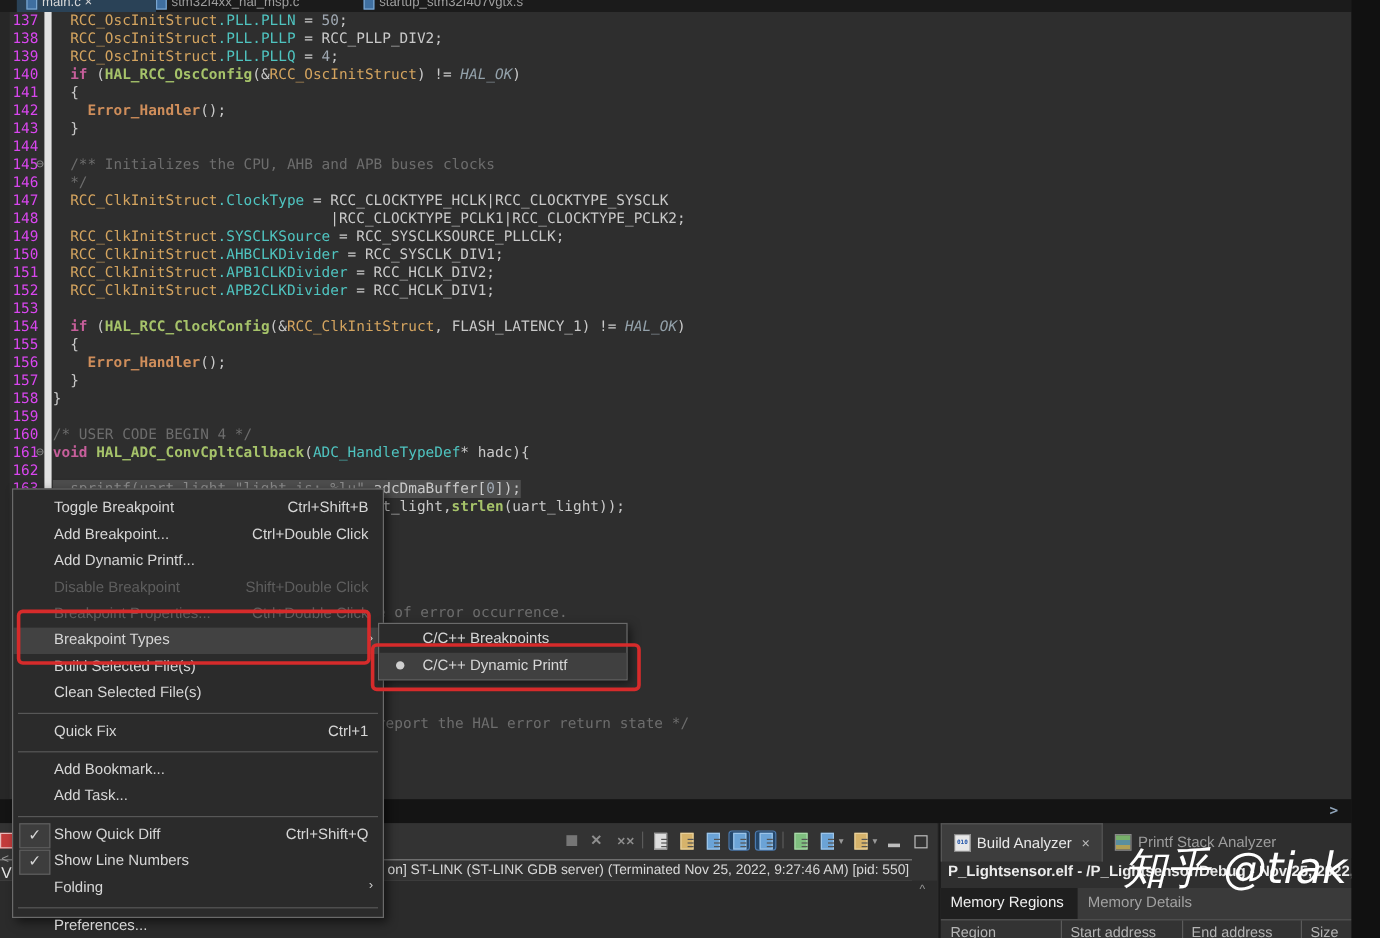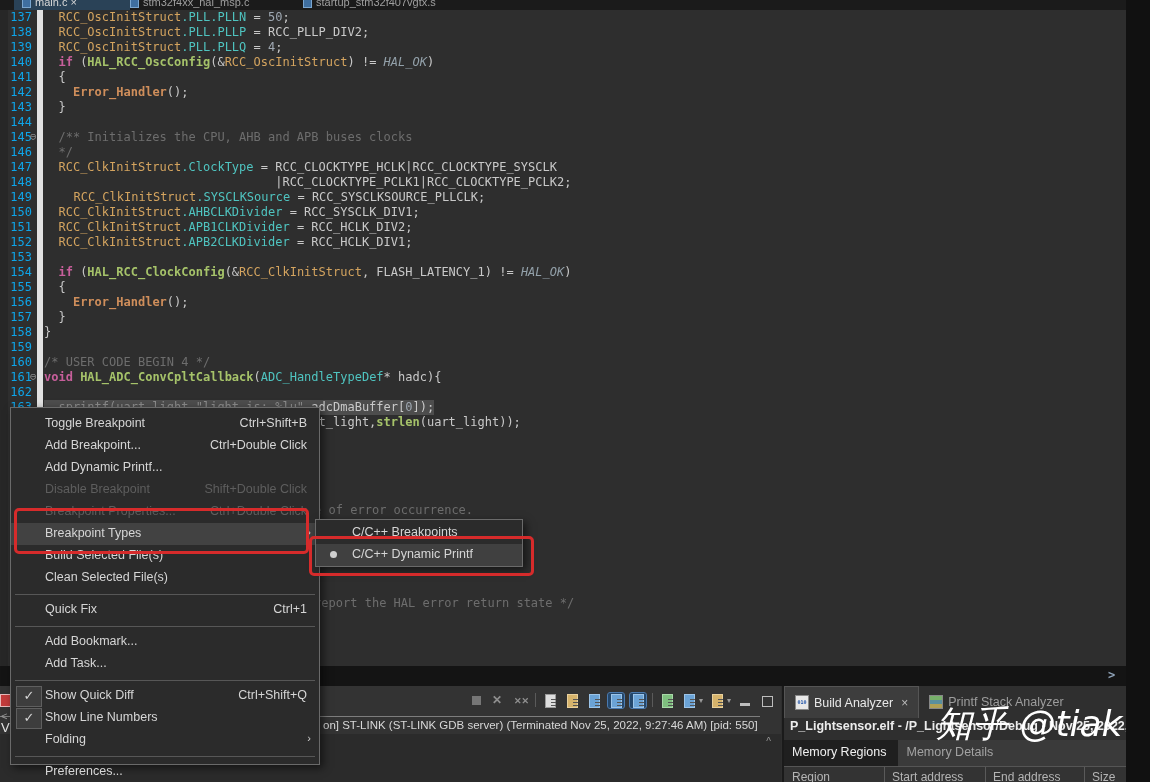--- a/index.html
+++ b/index.html
@@ -9,21 +9,21 @@
   #tabbar{position:absolute;left:0;top:0;width:1150px;height:10px;background:#1b1b1b;overflow:hidden;}
   .etab{position:absolute;top:0;height:10px;display:flex;align-items:flex-start;gap:4px;
         padding:0 8px;font-size:11px;color:#9f9f9f;overflow:hidden;}
   .etab .lbl{transform:translateY(-4px);white-space:nowrap;}
   .etab.active{background:#2a4257;border-bottom:2px solid #3c7fc0;color:#d8d8d8;}
   .ficon{width:7px;height:8px;background:#3f6fa0;border:1px solid #7aa6cf;transform:translateY(-2px);}
   
   #editor{position:absolute;left:0;top:10px;width:1128px;height:656px;background:#2e2e2e;}
   #annoruler{position:absolute;left:0;top:0;width:8px;height:656px;background:#272727;}
   .gnum{position:absolute;left:0;width:32px;height:15px;text-align:right;
-        font:12px "DejaVu Sans Mono",monospace;color:#0ea5e9;}
+        font:12px "DejaVu Sans Mono",monospace;color:#d946ef;}
   #quickdiff{position:absolute;left:37px;top:0;width:6px;height:650px;background:#e2e2e2;}
   .cline{position:absolute;left:44px;height:15px;font:12px "DejaVu Sans Mono",monospace;white-space:pre;}
   .cline.sel{background:#4d4d4d;}
   .fold{position:absolute;left:30px;width:12px;height:15px;color:#8a8a8a;font:11px "DejaVu Sans Mono",monospace;}
   .tk-v{color:#d4a45f}.tk-m{color:#4fc4c0}.tk-k{color:#c75f9b;font-weight:bold}
   .tk-f{color:#a6c36a;font-weight:bold}.tk-e{color:#cf8e5b;font-weight:bold}
   .tk-d{color:#c9c9c9}.tk-n{color:#9fa8b2}.tk-c{color:#6d6d6d}
   .tk-o{color:#93a1aa;font-style:italic}.tk-g{color:#8b8b8b}
   .ghost{position:absolute;font:12px "DejaVu Sans Mono",monospace;color:#6d6d6d;white-space:pre;}
   
@@ -159,21 +159,21 @@
         <div class="cline" style="top: 45px;"><span class="tk-d">  </span><span class="tk-k">if</span><span class="tk-d"> (</span><span class="tk-f">HAL_RCC_OscConfig</span><span class="tk-d">(&amp;</span><span class="tk-v">RCC_OscInitStruct</span><span class="tk-d">) != </span><span class="tk-o">HAL_OK</span><span class="tk-d">)</span></div>
         <div class="cline" style="top: 60px;"><span class="tk-d">  {</span></div>
         <div class="cline" style="top: 75px;"><span class="tk-d">    </span><span class="tk-e">Error_Handler</span><span class="tk-d">();</span></div>
         <div class="cline" style="top: 90px;"><span class="tk-d">  }</span></div>
         <div class="cline" style="top: 105px;"></div>
         <div class="fold" style="top: 120px;">⊖</div>
         <div class="cline" style="top: 120px;"><span class="tk-c">  /** Initializes the CPU, AHB and APB buses clocks</span></div>
         <div class="cline" style="top: 135px;"><span class="tk-c">  */</span></div>
         <div class="cline" style="top: 150px;"><span class="tk-d">  </span><span class="tk-v">RCC_ClkInitStruct</span><span class="tk-m">.ClockType</span><span class="tk-d"> = RCC_CLOCKTYPE_HCLK|RCC_CLOCKTYPE_SYSCLK</span></div>
         <div class="cline" style="top: 165px;"><span class="tk-d">                                |RCC_CLOCKTYPE_PCLK1|RCC_CLOCKTYPE_PCLK2;</span></div>
-        <div class="cline" style="top: 180px; margin-left: 15px;"><span class="tk-d">  </span><span class="tk-v">RCC_ClkInitStruct</span><span class="tk-m">.SYSCLKSource</span><span class="tk-d"> = RCC_SYSCLKSOURCE_PLLCLK;</span></div>
+        <div class="cline" style="top: 180px;"><span class="tk-d">  </span><span class="tk-v">RCC_ClkInitStruct</span><span class="tk-m">.SYSCLKSource</span><span class="tk-d"> = RCC_SYSCLKSOURCE_PLLCLK;</span></div>
         <div class="cline" style="top: 195px;"><span class="tk-d">  </span><span class="tk-v">RCC_ClkInitStruct</span><span class="tk-m">.AHBCLKDivider</span><span class="tk-d"> = RCC_SYSCLK_DIV1;</span></div>
         <div class="cline" style="top: 210px;"><span class="tk-d">  </span><span class="tk-v">RCC_ClkInitStruct</span><span class="tk-m">.APB1CLKDivider</span><span class="tk-d"> = RCC_HCLK_DIV2;</span></div>
         <div class="cline" style="top: 225px;"><span class="tk-d">  </span><span class="tk-v">RCC_ClkInitStruct</span><span class="tk-m">.APB2CLKDivider</span><span class="tk-d"> = RCC_HCLK_DIV1;</span></div>
         <div class="cline" style="top: 240px;"></div>
         <div class="cline" style="top: 255px;"><span class="tk-d">  </span><span class="tk-k">if</span><span class="tk-d"> (</span><span class="tk-f">HAL_RCC_ClockConfig</span><span class="tk-d">(&amp;</span><span class="tk-v">RCC_ClkInitStruct</span><span class="tk-d">, FLASH_LATENCY_1) != </span><span class="tk-o">HAL_OK</span><span class="tk-d">)</span></div>
         <div class="cline" style="top: 270px;"><span class="tk-d">  {</span></div>
         <div class="cline" style="top: 285px;"><span class="tk-d">    </span><span class="tk-e">Error_Handler</span><span class="tk-d">();</span></div>
         <div class="cline" style="top: 300px;"><span class="tk-d">  }</span></div>
         <div class="cline" style="top: 315px;"><span class="tk-d">}</span></div>
         <div class="cline" style="top: 330px;"></div>

